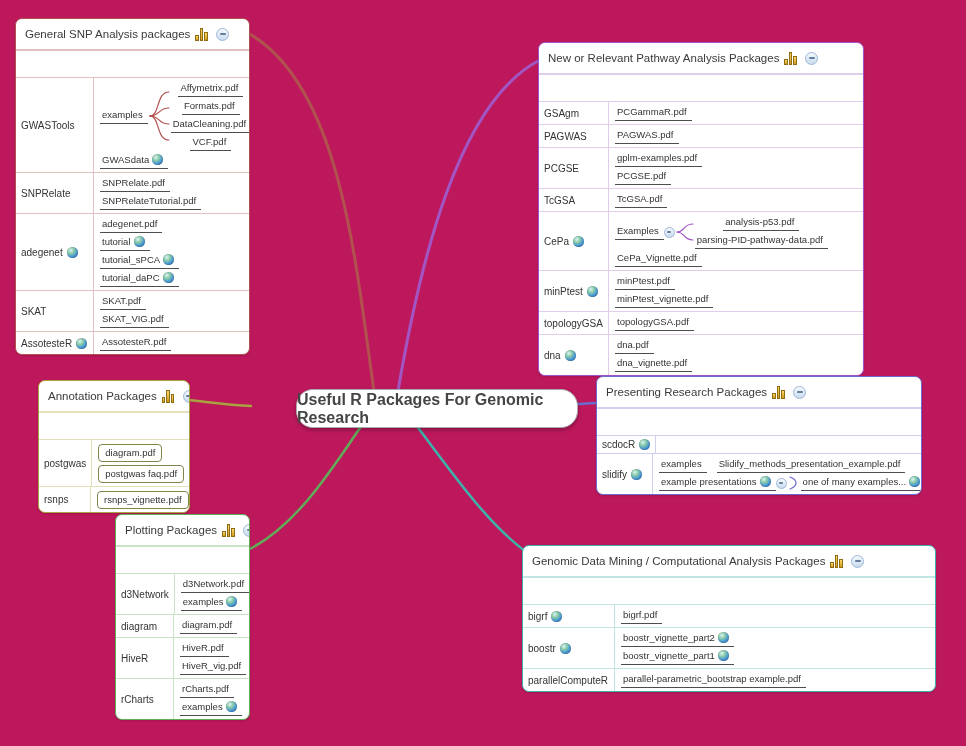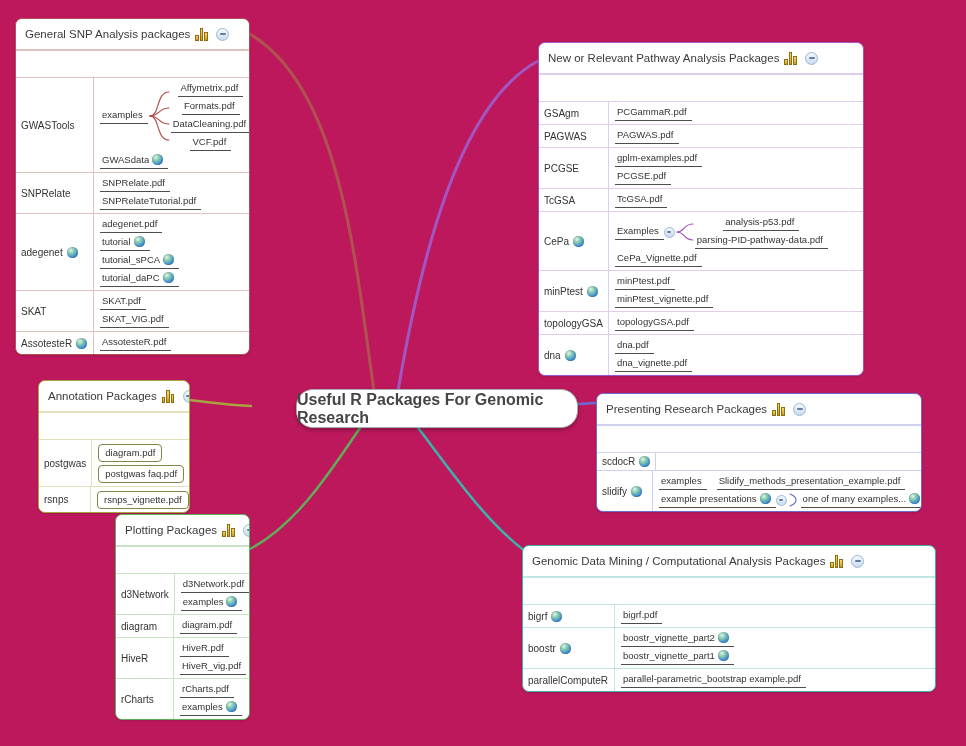--- a/index.html
+++ b/index.html
@@ -352,21 +352,21 @@
           </span>
       </div>
       <div class="rcell">
         <span class="leaf boxed">
             <span>rsnps_vignette.pdf</span>
           </span>
       </div>
     </div>
   </div>
 
-  <div class="branch" style="left: 596px; top: 393px; width: 324px; --lw: 56px; --c: #6b6bce; --cl: #cfcfef;">
+  <div class="branch" style="left: 596px; top: 376px; width: 324px; --lw: 56px; --c: #6b6bce; --cl: #cfcfef;">
     <div class="b-title">
       <span>Presenting Research Packages</span>
       <span class="ic-chart">
           <i class="b1"></i>
           <i class="b2"></i>
           <i class="b3"></i>
         </span>
       <span class="ic-minus"></span>
     </div>
     <div class="row empty"></div>

